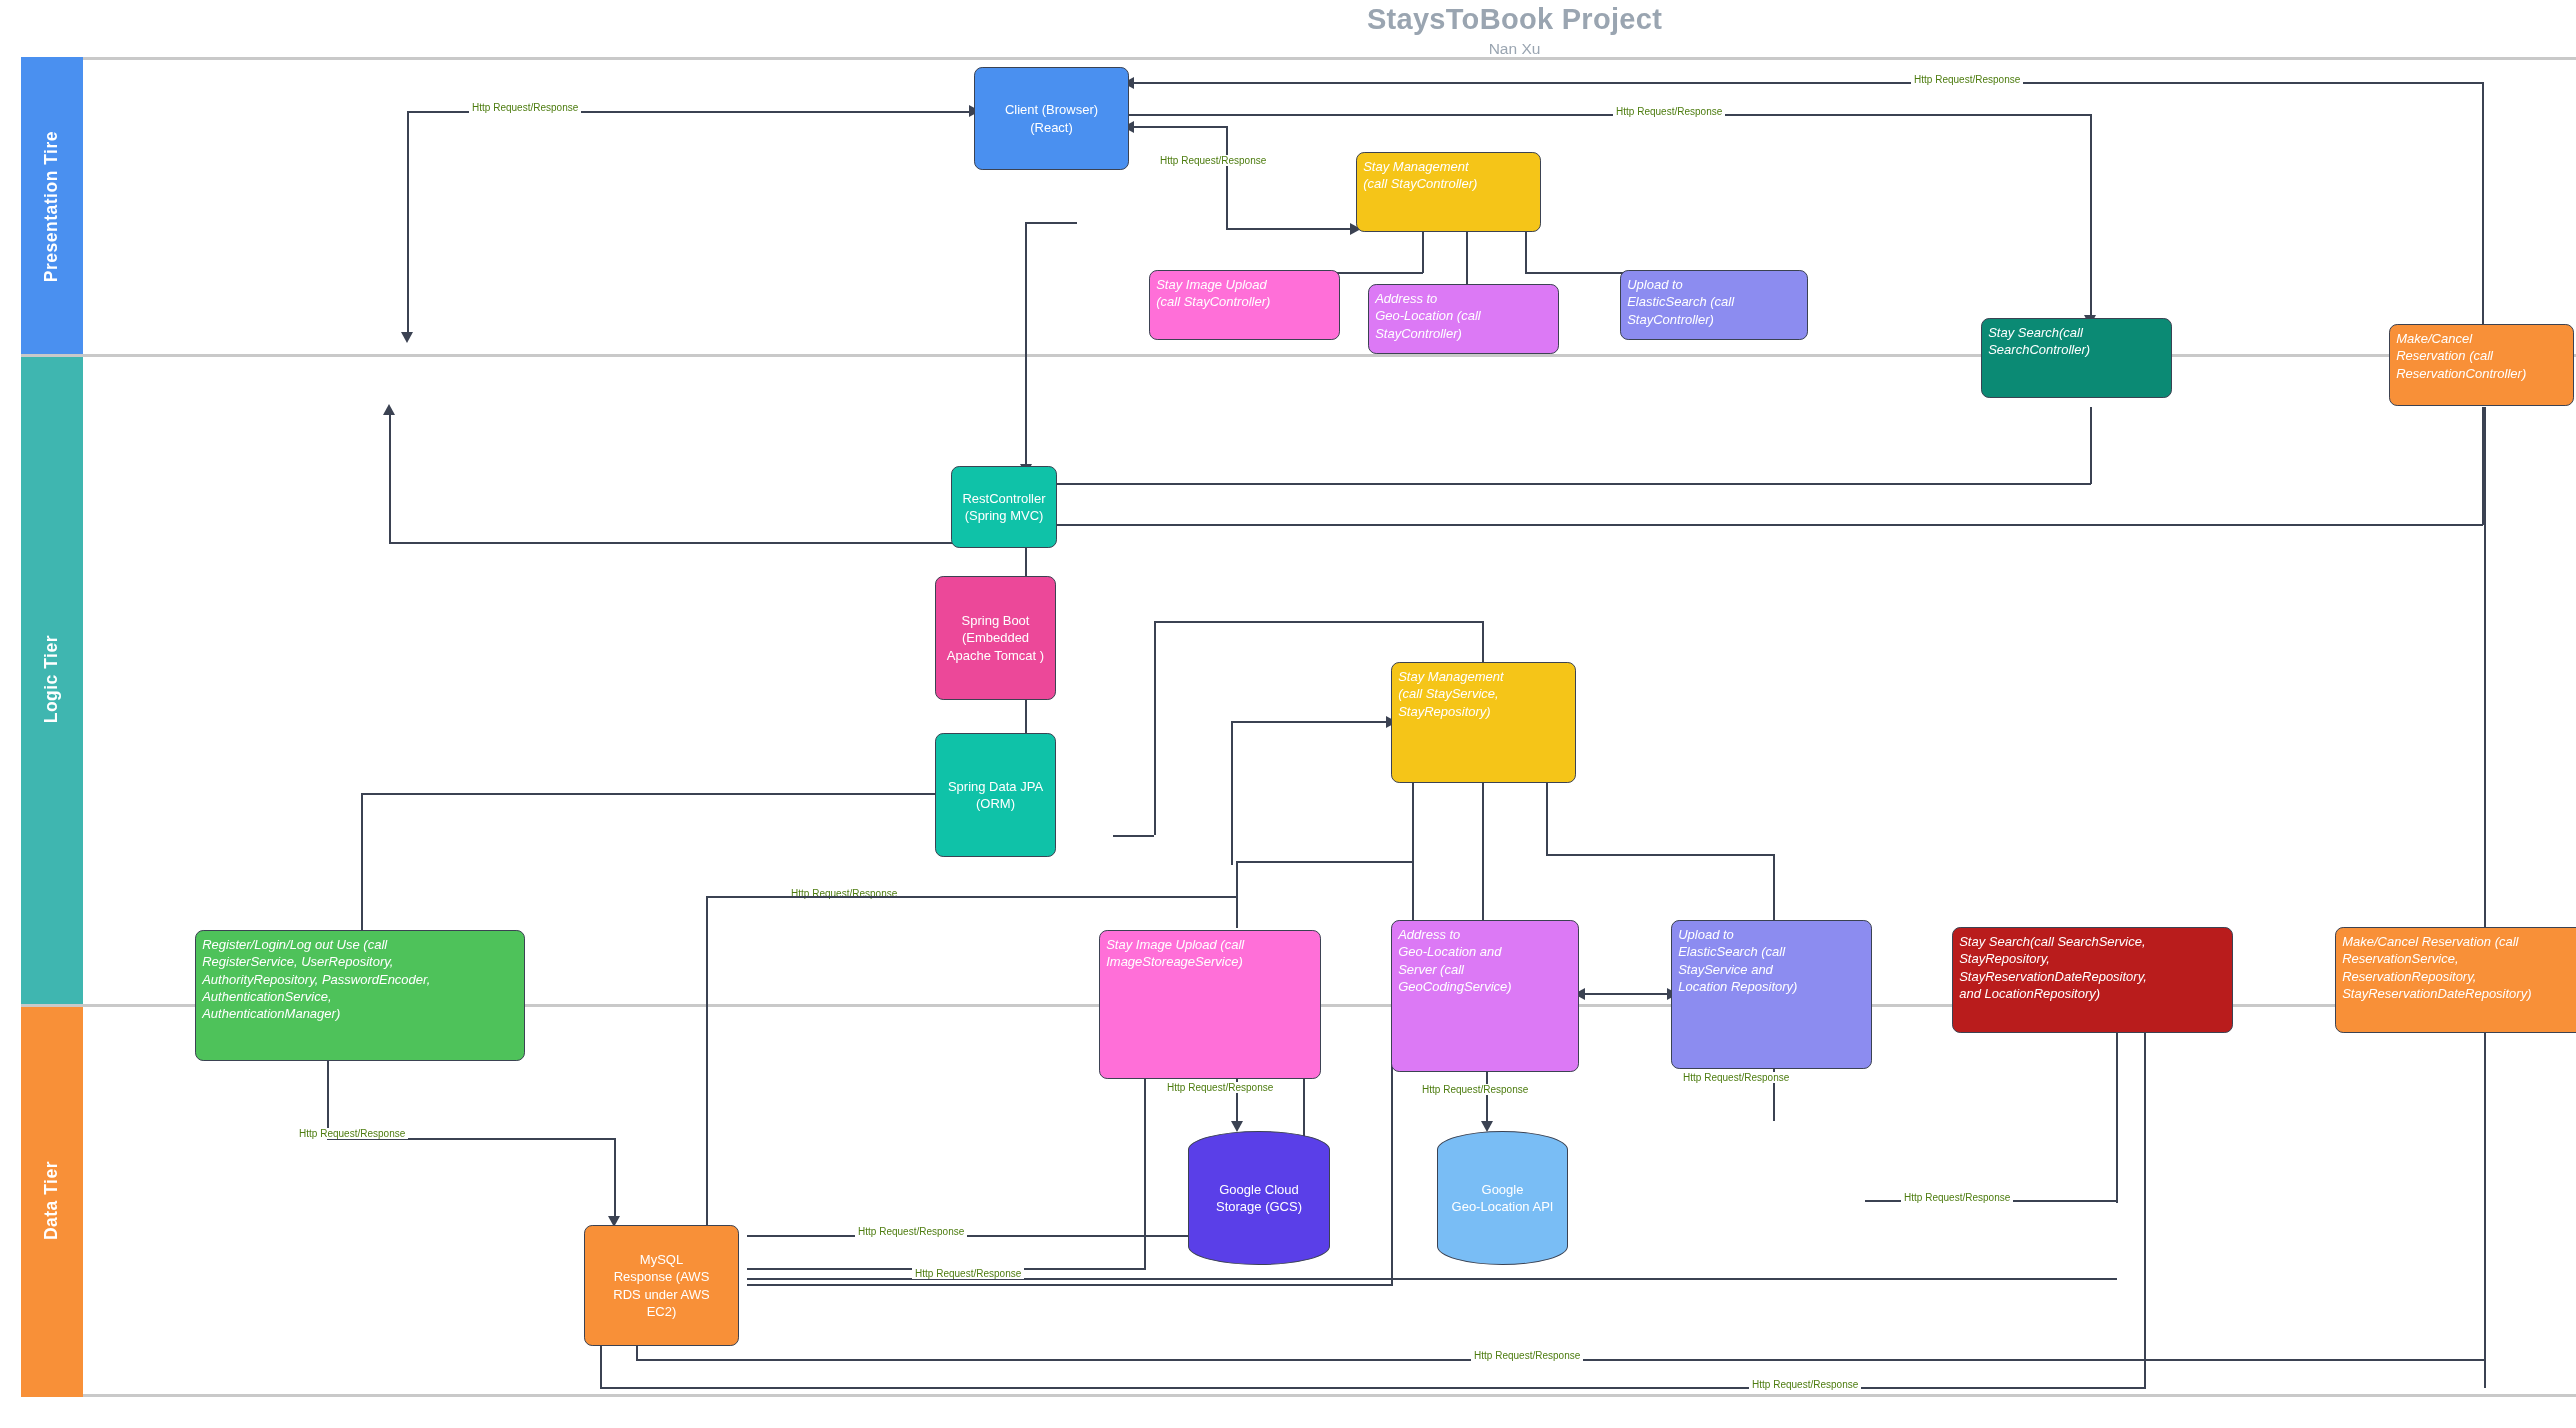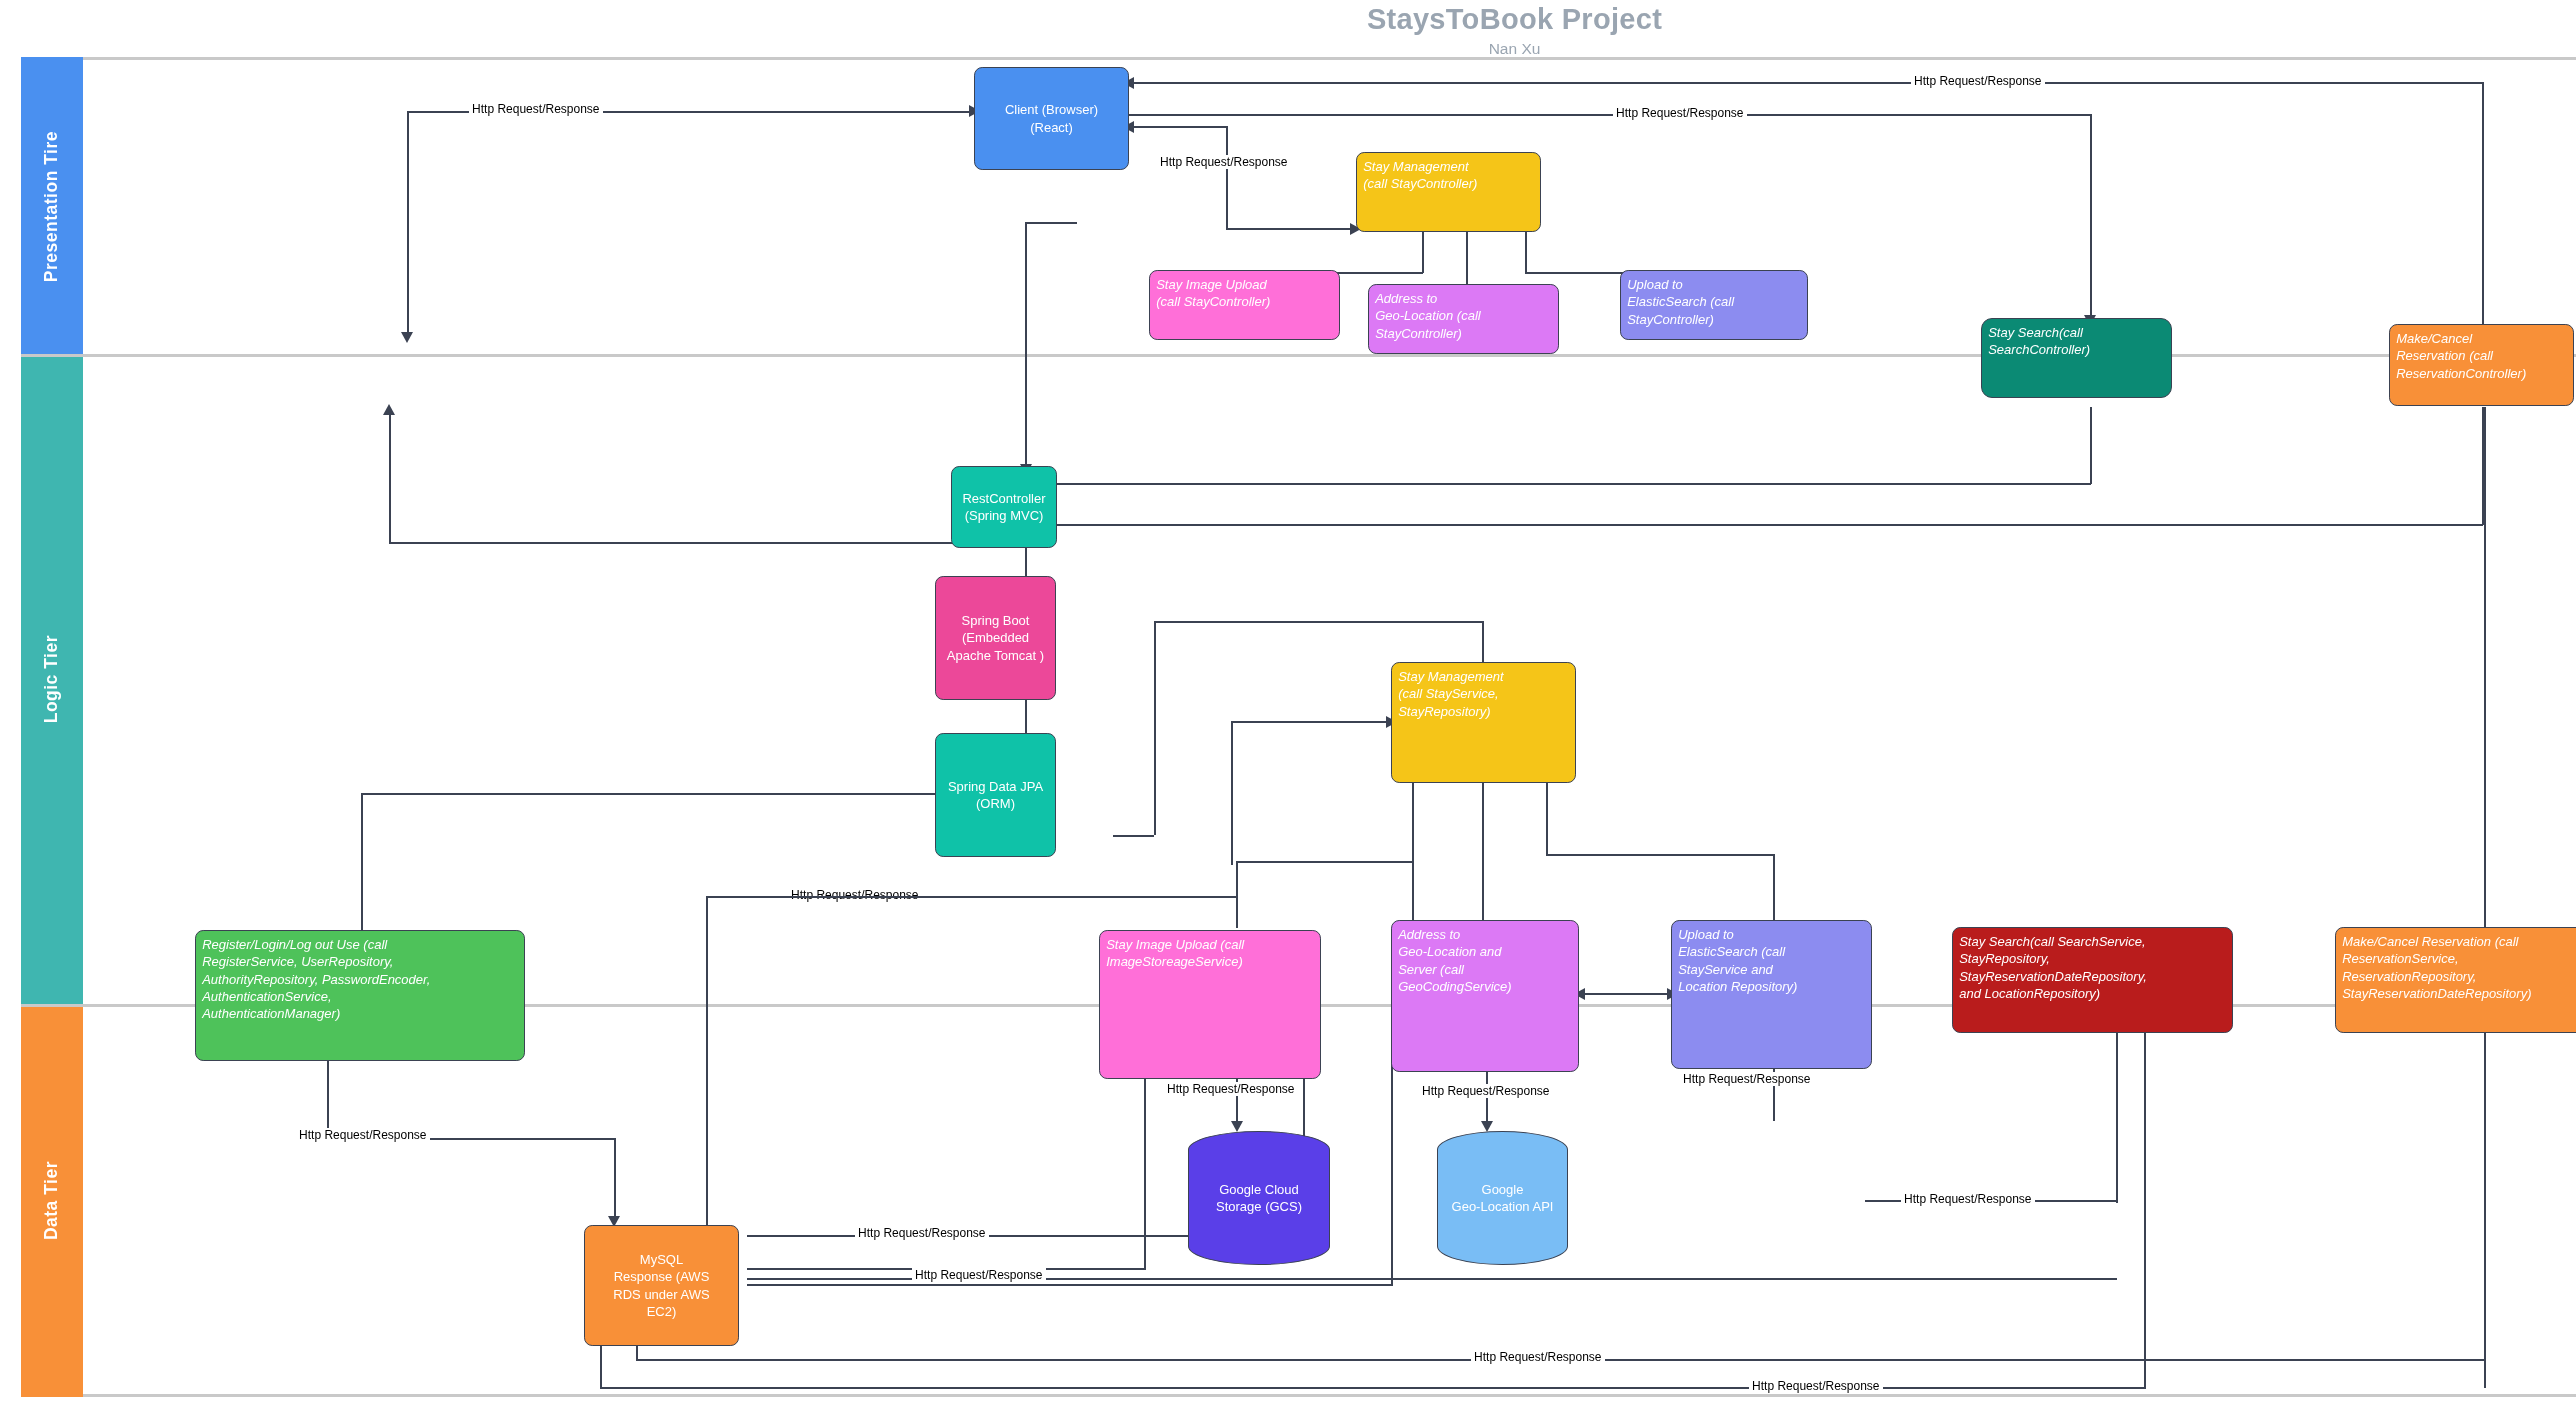--- a/index.html
+++ b/index.html
@@ -37,21 +37,21 @@
   
   .ln{position:absolute;background:#3b4252;}
   .lnh{height:1.5px;}
   .lnv{width:1.5px;}
   .arr{position:absolute;width:0;height:0;}
   .arr.down{border-left:6.2px solid transparent;border-right:6.2px solid transparent;border-top:11.3px solid #3b4252;}
   .arr.up{border-left:6.2px solid transparent;border-right:6.2px solid transparent;border-bottom:11.3px solid #3b4252;}
   .arr.left{border-top:6.2px solid transparent;border-bottom:6.2px solid transparent;border-right:11.3px solid #3b4252;}
   .arr.right{border-top:6.2px solid transparent;border-bottom:6.2px solid transparent;border-left:11.3px solid #3b4252;}
 
-  .elabel{position:absolute;font-size:12px;color:#000000;background:#ffffff;
+  .elabel{position:absolute;font-size:10px;color:#4d7c0f;background:#ffffff;
           padding:0 3.1px;white-space:nowrap;}
 </style>
 </head>
 <body>
 
 <div id="stage">
 
   <div class="title">StaysToBook Project</div>
   <div class="subtitle">Nan Xu</div>
 
@@ -206,21 +206,21 @@
 (call StayController)</div>
 
   <div class="node topleft" style="left:1368px;top:284px;width:191px;height:70px;background:#dc79f5;white-space:pre-line;">Address to
 Geo-Location (call
 StayController)</div>
 
   <div class="node topleft" style="left:1620px;top:270px;width:188px;height:70px;background:#8c8cf0;white-space:pre-line;">Upload to
 ElasticSearch (call
 StayController)</div>
 
-  <div class="node topleft" style="left:1981px;top:318px;width:191px;height:80px;background:#0b8a74;white-space:pre-line;border-radius:11px;">Stay Search(call
+  <div class="node topleft" style="left:1981px;top:318px;width:191px;height:80px;background:#0b8a74;white-space:pre-line;">Stay Search(call
 SearchController)</div>
 
   <div class="node topleft" style="left:2389px;top:324px;width:185px;height:82px;background:#f89038;white-space:pre-line;">Make/Cancel
 Reservation (call
 ReservationController)</div>
 
   <div class="node center" style="left:951px;top:466px;width:106px;height:82px;background:#0fc2a8;white-space:pre-line;">RestController
 (Spring MVC)</div>
 
   <div class="node center" style="left:935px;top:576px;width:121px;height:124px;background:#ec4899;white-space:pre-line;">Spring Boot

